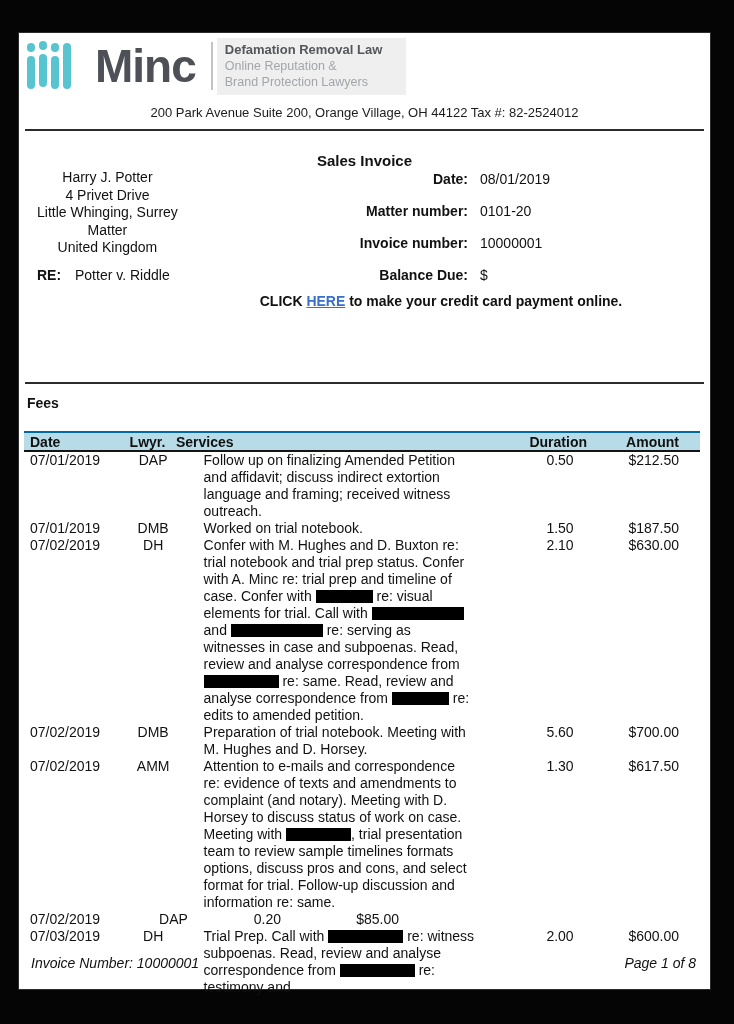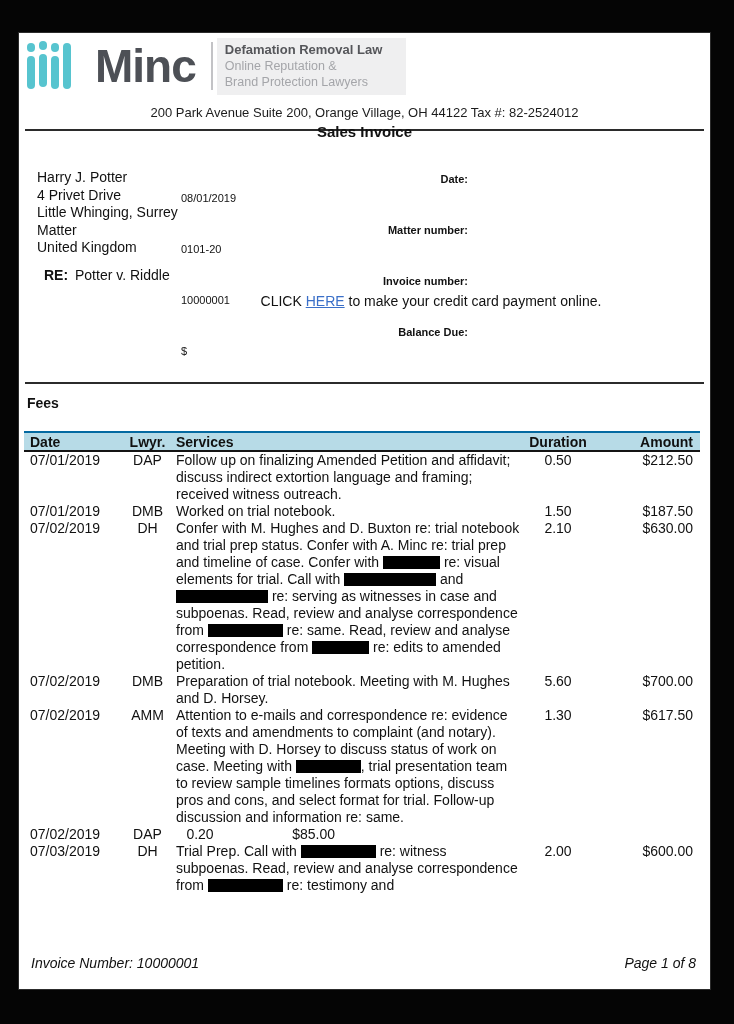--- a/index.html
+++ b/index.html
@@ -30,45 +30,45 @@
   }
   .brand-divider { width:2px; height:48px; background:#c3c3c6; margin-left:15px; }
   .tagline { background:#efeff0; padding:4px 24px 5px 8px; margin-left:4px; }
   .tag-bold { font-size:13px; font-weight:700; color:#55565a; line-height:16px; }
   .tag-light { font-size:12.5px; color:#a4a5a9; line-height:16px; }
   
   .address { position:absolute; top:72px; left:0; width:100%; text-align:center; font-size:13px; color:#1c1c1c; }
   .hr { position:absolute; left:6px; right:6px; border-top:2px solid #2b2b2b; }
   .hr1 { top:96px; }
   .hr2 { top:349px; }
-  .title { position:absolute; top:90px; left:0; width:100%; text-align:center; font-weight:700; font-size:15px; }
-  
-  .client { position:absolute; left:18px; top:136px; font-size:14px; line-height:17.5px; }
+  .title { position:absolute; top:119px; left:0; width:100%; text-align:center; font-weight:700; font-size:15px; }
+  
+  .client { position:absolute; left:18px; top:136px; font-size:14px; line-height:17.5px;text-align:center; }
   .re-line { position:absolute; left:18px; top:234px; font-size:14px; }
-  .re-label { font-weight:700; display:inline-block; width:38px;text-align:center; }
+  .re-label { font-weight:700; display:inline-block; width:38px; }
   .meta { position:absolute; left:150px; top:137px; }
-  .meta-row { display:flex; margin-bottom:13px; line-height:19px; font-size:11px;flex-direction:column; }
+  .meta-row { display:flex; margin-bottom:13px; line-height:19px; font-size:14px; }
   .meta-label { width:299px; text-align:right; font-weight:700; }
   .meta-value { margin-left:12px; }
-  .payment { position:absolute; top:260px; left:142px; width:540px; text-align:center; font-weight:400; font-size:14px; }
+  .payment { position:absolute; top:260px; left:152px; width:540px; text-align:center; font-weight:700; font-size:14px; }
   .pay-link { color:var(--link-blue); text-decoration:underline; }
   
   .fees-title { position:absolute; left:8px; top:362px; font-weight:700; font-size:14px; }
   .ftable { position:absolute; left:5px; top:398px; width:676px; font-size:14px; }
   .fhead {
     display:flex; background:var(--thead-bg);
     border-top:2px solid #0369a1; border-bottom:2px solid #141414;
     font-weight:700; height:21px; align-items:center;
   }
-  .frow { display:flex; align-items:flex-start; line-height:17px; }
+  .frow { display:flex; align-items:flex-start; line-height:17px;gap:26px; }
   .c-date { width:100px; padding-left:6px; }
   .c-lwyr { width:47px; text-align:center; }
-  .c-serv { width:358px; padding-left:5px; padding-right:8px; }
-  .c-dur  { width:77px; text-align:center; padding-right:19px; }
-  .c-amt  { width:94px; text-align:right; padding-right:7px; }
+  .c-serv { width:358px; padding-left:5px; padding-right:25px; }
+  .c-dur  { width:77px; text-align:right; padding-right:19px; }
+  .c-amt  { width:94px; text-align:right; padding-right:21px; }
   .redact { display:inline-block; height:13px; background:#000; vertical-align:-2px; }
   
   .pfooter {
     position:absolute; left:12px; right:14px; top:922px;
     display:flex; justify-content:space-between;
     font-style:italic; font-size:14px;
   }
 </style>
 </head>
 <body>

